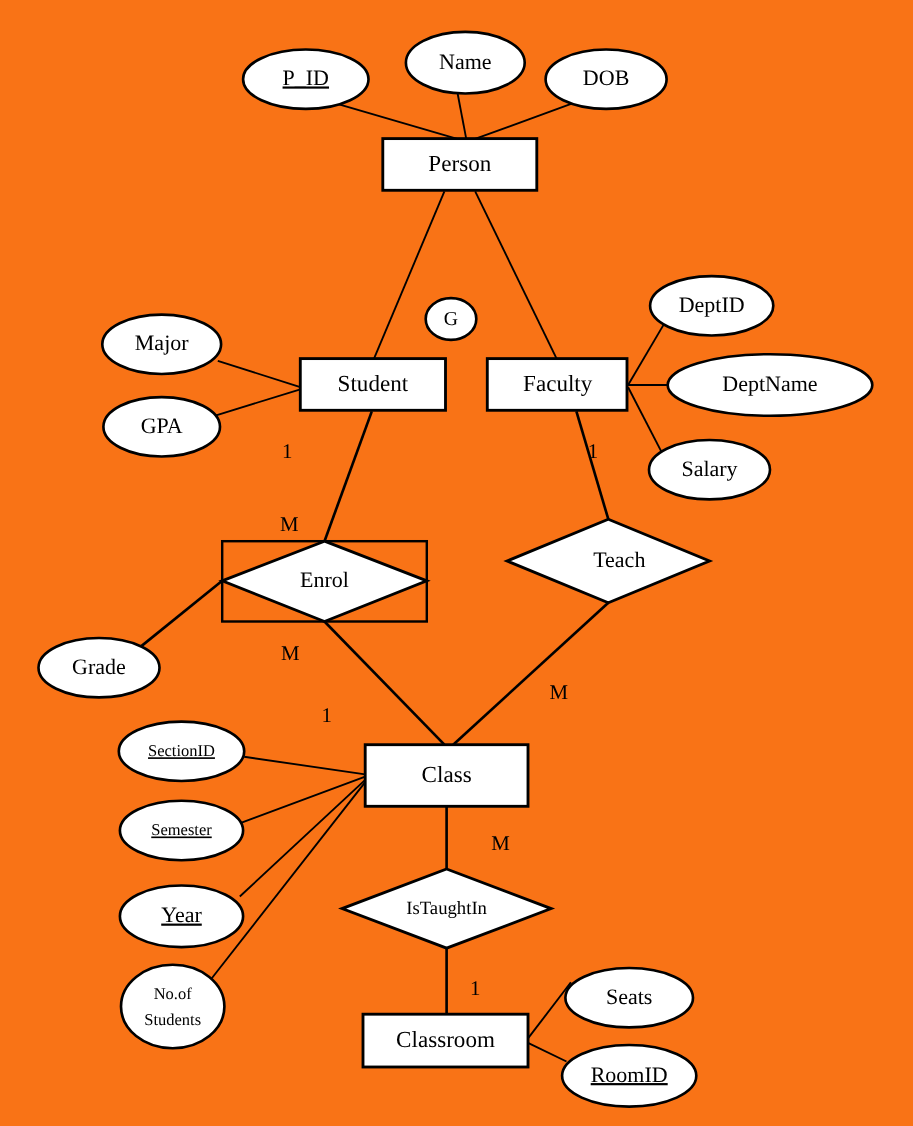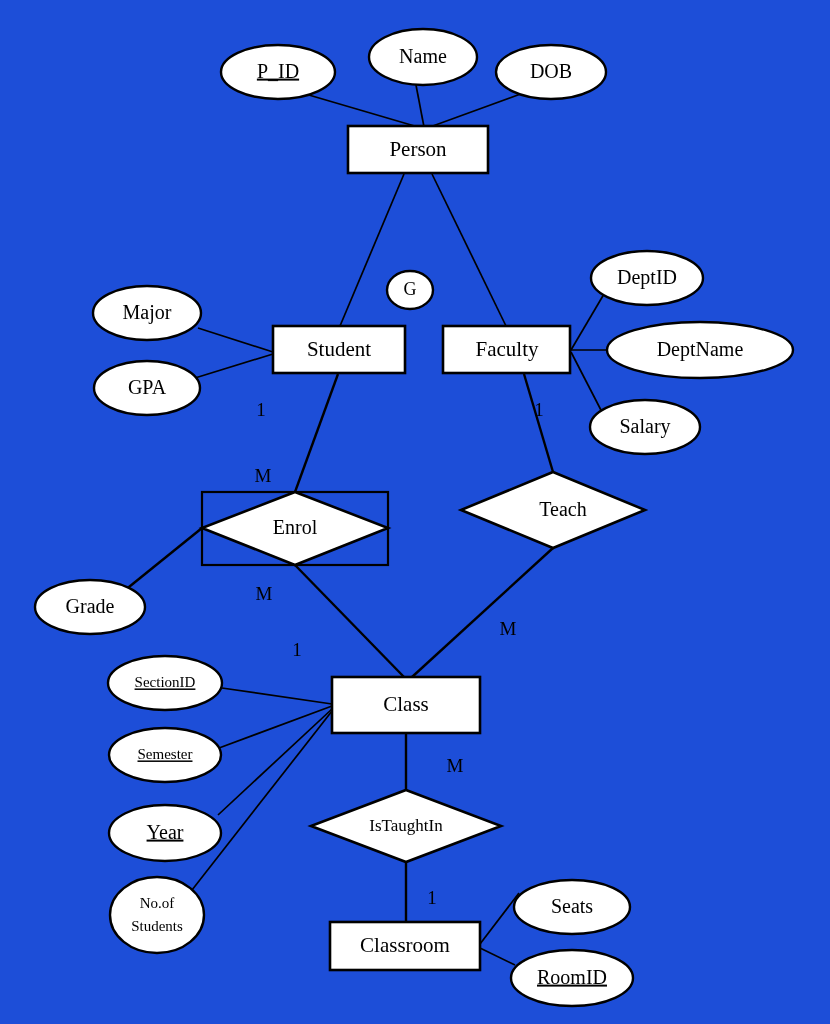--- a/index.html
+++ b/index.html
@@ -4,21 +4,21 @@
 <style>
   html, body {
     margin: 0;
     padding: 0;
     background: #ffffff;
   }
   #diagram-root {
     position: relative;
     width: 830px;
     height: 1024px;
-    background: #1d4ed8;
+    background: #f97316;
     font-family: "Liberation Serif", "DejaVu Serif", serif;
     overflow: hidden;
   }
   svg#er-canvas {
     display: block;
     width: 830px;
     height: 1024px;
   }
   .entity-box {
     fill: #ffffff;

